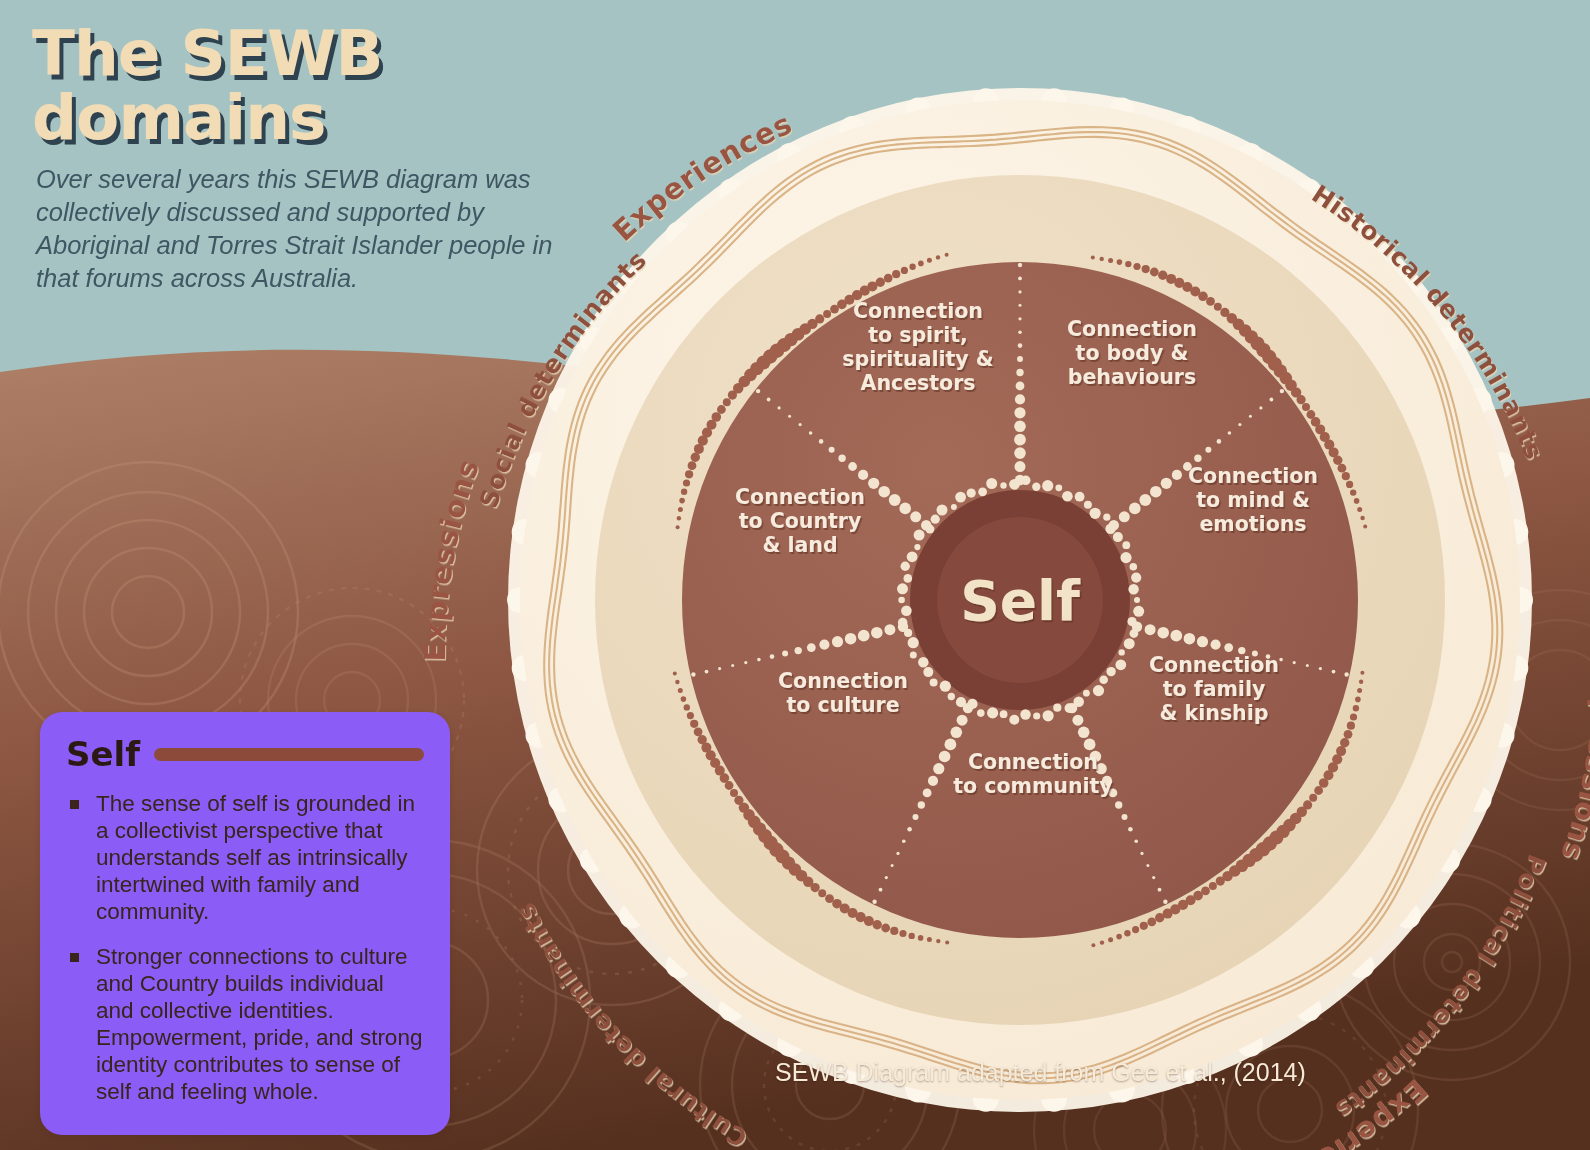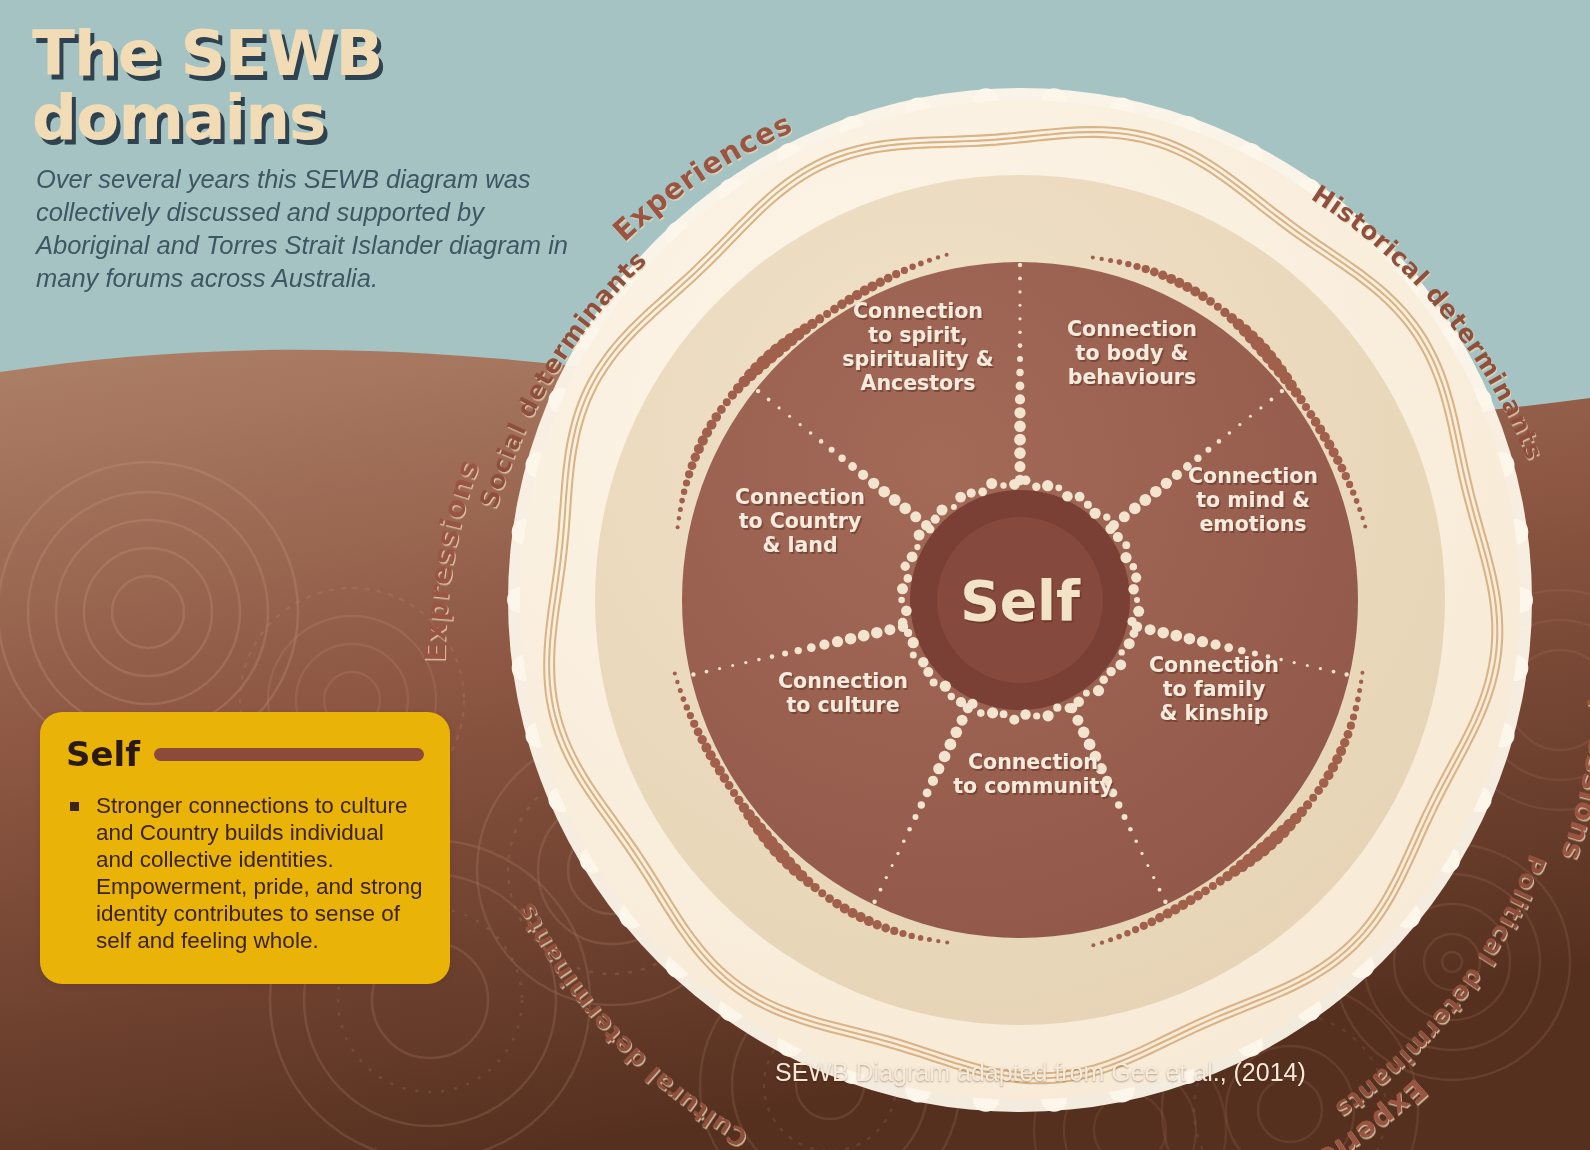--- a/index.html
+++ b/index.html
@@ -22,21 +22,21 @@
   }
   .subtitle{
     margin:12px 0 0 4px;font-size:25.5px;line-height:1.3;font-style:italic;
     color:#3f5663;font-family:"Liberation Sans", sans-serif;font-weight:400;
     max-width:540px;
   }
 
   
   .card{
     position:absolute;left:40px;top:712px;width:410px;
-    background:#eab308;border-radius:22px;padding:22px 26px 26px 26px;
+    background:#8b5cf6;border-radius:22px;padding:22px 26px 26px 26px;
     box-sizing:border-box;z-index:6;
     box-shadow:0 2px 6px rgba(60,30,20,.12);
   }
   .card-head{display:flex;align-items:center;gap:14px;margin-bottom:16px;}
   .card-title{font-size:34px;font-weight:bold;color:#2b1a14;font-family:"DejaVu Sans", sans-serif;}
   .card-rule{flex:1;height:13px;border-radius:7px;background:#8c4a3b;}
   ul.bullets{margin:0;padding:0;list-style:none;}
   ul.bullets li{
     position:relative;padding-left:30px;margin-bottom:18px;
     font-size:22.5px;line-height:1.2;color:#3a241c;
@@ -655,29 +655,29 @@
         <text class="seglabel" x="1214" y="672" filter="url(#softText)"><tspan x="1214" dy="0">Connection</tspan><tspan x="1214" dy="24">to family</tspan><tspan x="1214" dy="24">&amp; kinship</tspan></text>
         <text class="seglabel" x="1033" y="769" filter="url(#softText)"><tspan x="1033" dy="0">Connection</tspan><tspan x="1033" dy="24">to community</tspan></text>
         <text class="seglabel" x="843" y="688" filter="url(#softText)"><tspan x="843" dy="0">Connection</tspan><tspan x="843" dy="24">to culture</tspan></text>
         <text class="seglabel" x="800" y="504" filter="url(#softText)"><tspan x="800" dy="0">Connection</tspan><tspan x="800" dy="24">to Country</tspan><tspan x="800" dy="24">&amp; land</tspan></text>
         <text class="seglabel" x="918" y="318" filter="url(#softText)"><tspan x="918" dy="0">Connection</tspan><tspan x="918" dy="24">to spirit,</tspan><tspan x="918" dy="24">spirituality &amp;</tspan><tspan x="918" dy="24">Ancestors</tspan></text>
       </g>
   </svg>
 
   <div class="header">
     <h1 class="title">The SEWB domains</h1>
-    <p class="subtitle">Over several years this SEWB diagram was collectively discussed and supported by Aboriginal and Torres Strait Islander diagram in many forums across Australia.</p>
+    <p class="subtitle">Over several years this SEWB diagram was collectively discussed and supported by Aboriginal and Torres Strait Islander people in that forums across Australia.</p>
   </div>
 
   <div class="card">
     <div class="card-head">
       <span class="card-title">Self</span>
       <span class="card-rule"></span>
     </div>
     <ul class="bullets" id="cardBullets">
-        <li><span class="sq"></span></li>
+        <li><span class="sq"></span><span>The sense of self is grounded in a collectivist perspective that understands self as intrinsically intertwined with family and community.</span></li>
         <li><span class="sq"></span><span>Stronger connections to culture and Country builds individual and collective identities. Empowerment, pride, and strong identity contributes to sense of self and feeling whole.</span></li>
       </ul>
   </div>
 
   <div class="caption">SEWB Diagram adapted from Gee et al., (2014)</div>
 
 </div>
 
 </body></html>

